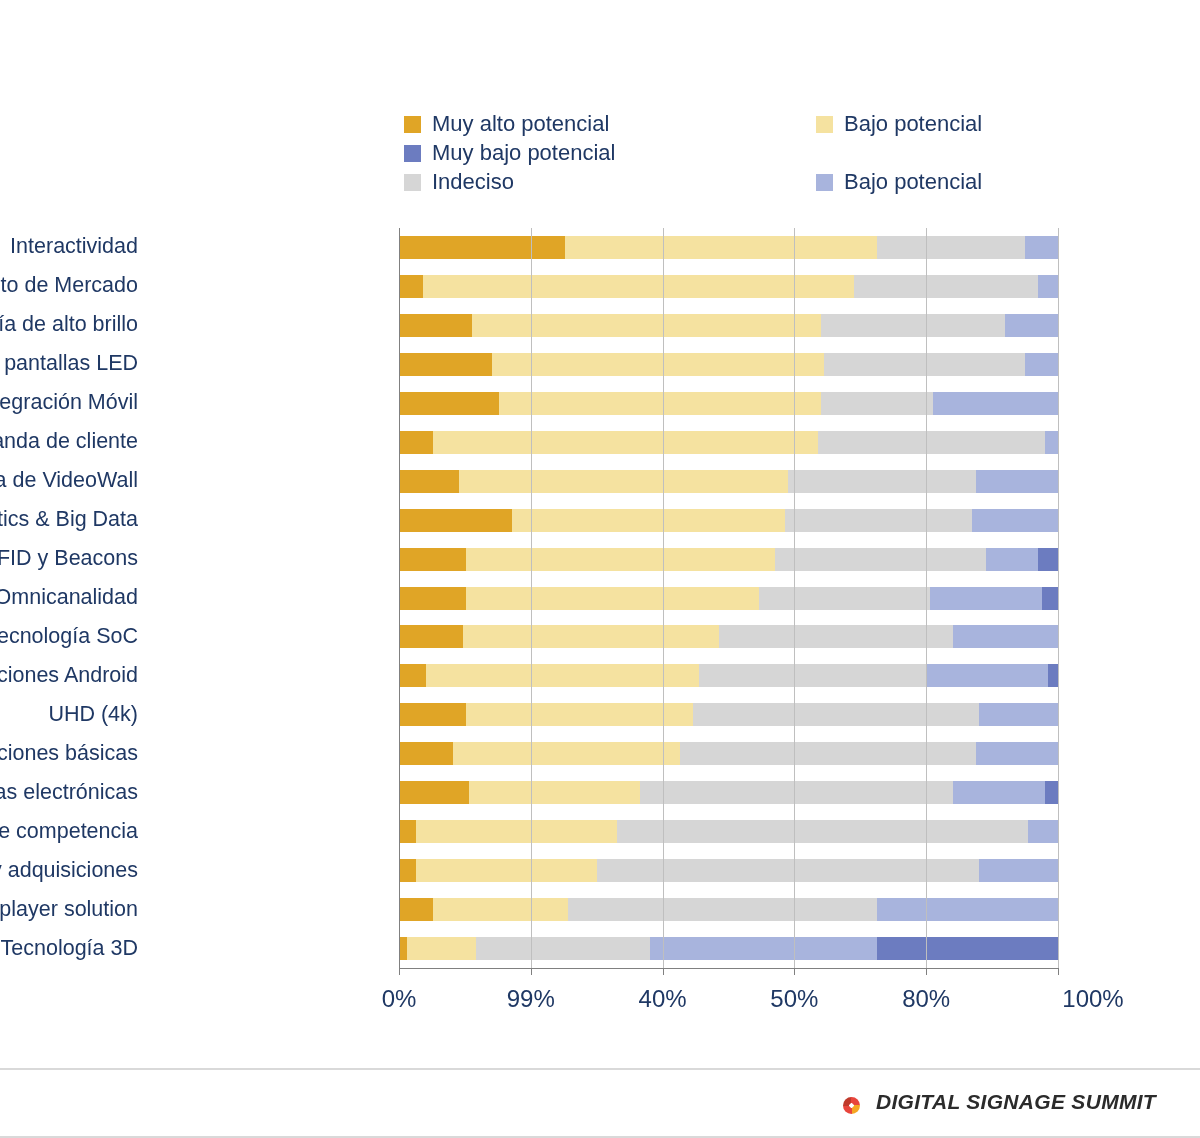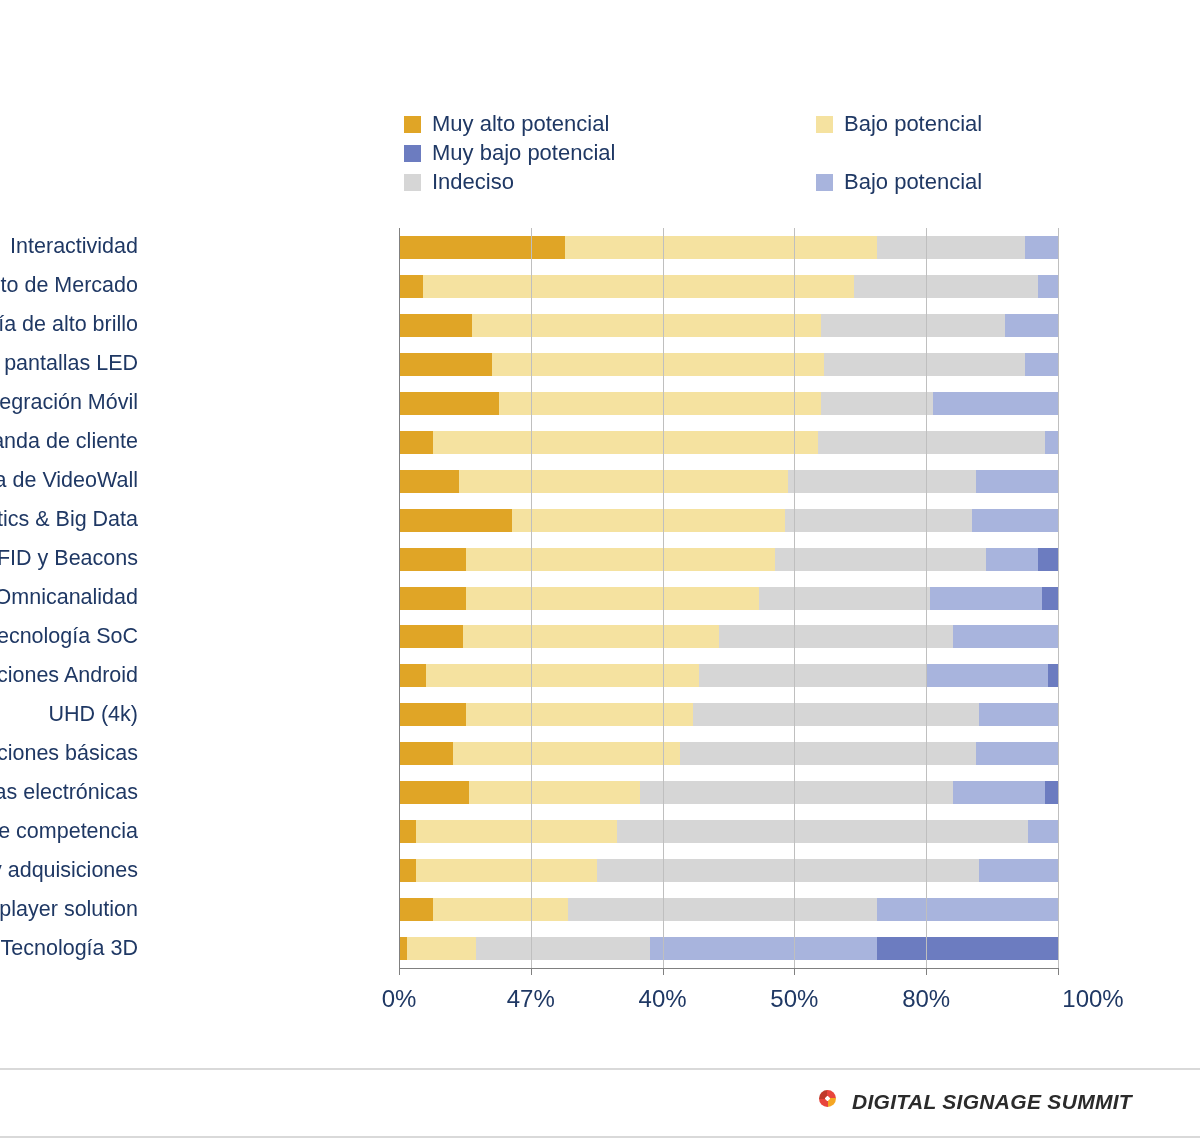--- a/index.html
+++ b/index.html
@@ -145,24 +145,24 @@
   .footer-rule-bottom {
     position: absolute;
     left: 0;
     top: 1136px;
     width: 1200px;
     height: 2px;
     background: #d9d9d9;
   }
   .brand {
     position: absolute;
-    right: 68px;
+    right: 44px;
     top: 1090px;
     display: flex;
-    align-items: flex-start;
+    align-items: flex-end;
     gap: 16px;
   }
   .brand-mark {
     width: 17px;
     height: 17px;
     border-radius: 50%;
     background:
       radial-gradient(circle at 50% 50%, #ffffff 0 18%, rgba(255,255,255,0) 19%),
       conic-gradient(#e8453c 0 25%, #f5a623 0 50%, #e8453c 0 75%, #c0392b 0 100%);
   }
@@ -364,21 +364,21 @@
     <div class="cat-label" style="top: 703.842px;">UHD (4k)</div>
     <div class="cat-label" style="top: 742.789px;">Soluciones básicas</div>
     <div class="cat-label" style="top: 781.737px;">Etiquetas electrónicas</div>
     <div class="cat-label" style="top: 820.684px;">Crecimiento de competencia</div>
     <div class="cat-label" style="top: 859.632px;">Fusiones y adquisiciones</div>
     <div class="cat-label" style="top: 898.579px;">Slot-in media player solution</div>
     <div class="cat-label" style="top: 937.526px;">Tecnología 3D</div>
     <div class="xtick" style="left: 399px;"></div>
     <div class="xlabel" style="left: 399px;">0%</div>
     <div class="xtick" style="left: 530.8px;"></div>
-    <div class="xlabel" style="left: 530.8px;">47%</div>
+    <div class="xlabel" style="left: 530.8px;">99%</div>
     <div class="xtick" style="left: 662.6px;"></div>
     <div class="xlabel" style="left: 662.6px;">40%</div>
     <div class="xtick" style="left: 794.4px;"></div>
     <div class="xlabel" style="left: 794.4px;">50%</div>
     <div class="xtick" style="left: 926.2px;"></div>
     <div class="xlabel" style="left: 926.2px;">80%</div>
     <div class="xtick" style="left: 1058px;"></div>
     <div class="xlabel" style="left: 1093px;">100%</div>
   </div>
 

